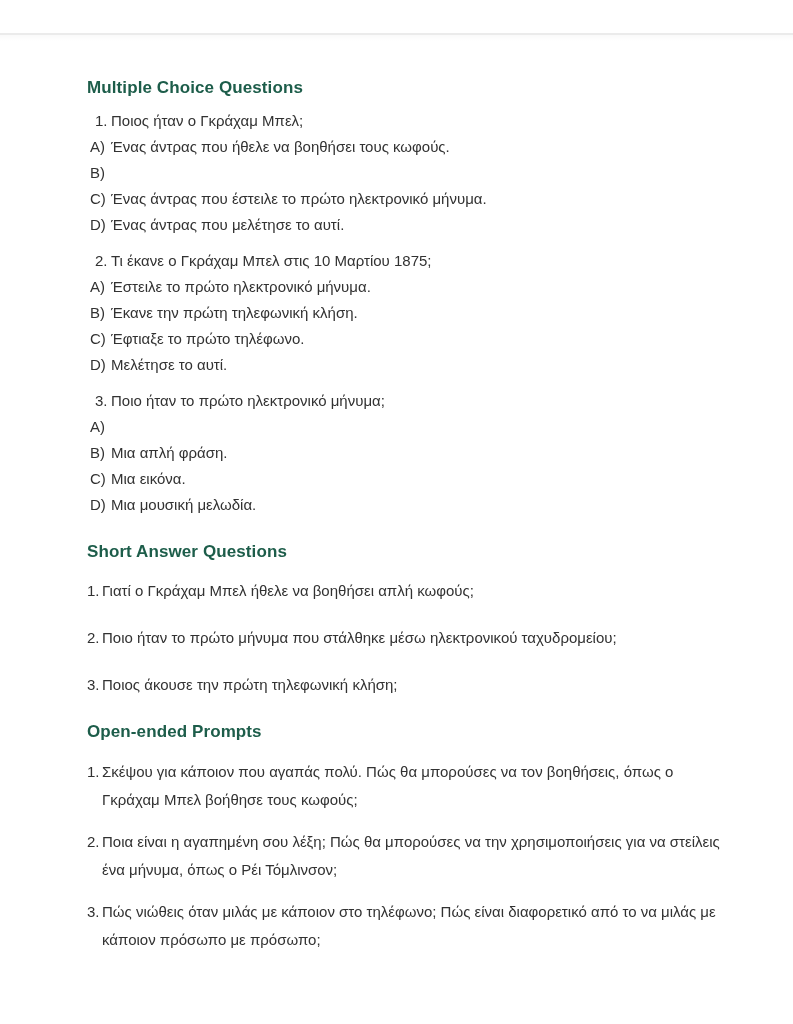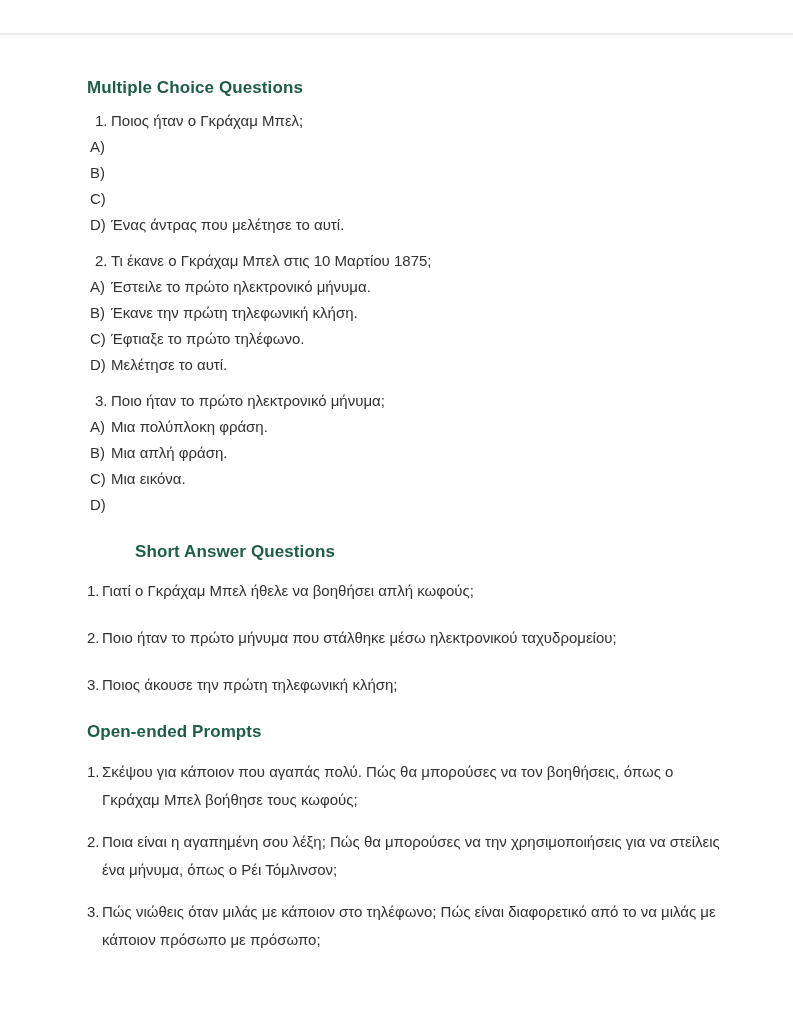--- a/index.html
+++ b/index.html
@@ -51,21 +51,21 @@
     display: flex;
     font-size: 15px;
     line-height: 26px;
     color: #323232;
   }
   .qline { padding-left: 8px; }
   .qline .num { flex: 0 0 16px; }
   .opt { padding-left: 3px; }
   .opt .label { flex: 0 0 21px; }
   
-  .sa-section h2.section-heading { margin-top: 24px; margin-bottom: 16px; margin-left: 48px; }
+  .sa-section h2.section-heading { margin-top: 24px; margin-bottom: 16px; }
   .sa-item {
     display: flex;
     font-size: 15px;
     line-height: 26px;
     margin-bottom: 21px;
   }
   .sa-item .num { flex: 0 0 15px; }
   .sa-section .sa-item:last-child { margin-bottom: 0; }
   
   .oe-section h2.section-heading { margin-top: 24px; margin-bottom: 16px; }
@@ -90,26 +90,28 @@
     <section class="mc-section">
       <h2 class="section-heading">Multiple Choice Questions</h2>
 
       <div class="q-block">
         <p class="qline">
           <span class="num">1.</span>
           <span class="qtext">Ποιος ήταν ο Γκράχαμ Μπελ;</span>
         </p>
         <p class="opt">
           <span class="label">A)</span>
+          <span class="otext">Ένας άντρας που ήθελε να βοηθήσει τους κωφούς.</span>
         </p>
         <p class="opt">
           <span class="label">B)</span>
         </p>
         <p class="opt">
           <span class="label">C)</span>
+          <span class="otext">Ένας άντρας που έστειλε το πρώτο ηλεκτρονικό μήνυμα.</span>
         </p>
         <p class="opt">
           <span class="label">D)</span>
           <span class="otext">Ένας άντρας που μελέτησε το αυτί.</span>
         </p>
       </div>
 
       <div class="q-block">
         <p class="qline">
           <span class="num">2.</span>
@@ -133,32 +135,32 @@
         </p>
       </div>
 
       <div class="q-block">
         <p class="qline">
           <span class="num">3.</span>
           <span class="qtext">Ποιο ήταν το πρώτο ηλεκτρονικό μήνυμα;</span>
         </p>
         <p class="opt">
           <span class="label">A)</span>
-          <span class="otext">Μια πολύπλοκη φράση.</span>
         </p>
         <p class="opt">
           <span class="label">B)</span>
           <span class="otext">Μια απλή φράση.</span>
         </p>
         <p class="opt">
           <span class="label">C)</span>
           <span class="otext">Μια εικόνα.</span>
         </p>
         <p class="opt">
           <span class="label">D)</span>
+          <span class="otext">Μια μουσική μελωδία.</span>
         </p>
       </div>
     </section>
 
     <section class="sa-section">
       <h2 class="section-heading">Short Answer Questions</h2>
       <p class="sa-item">
         <span class="num">1.</span>
         <span class="qtext">Γιατί ο Γκράχαμ Μπελ ήθελε να βοηθήσει απλή κωφούς;</span>
       </p>

